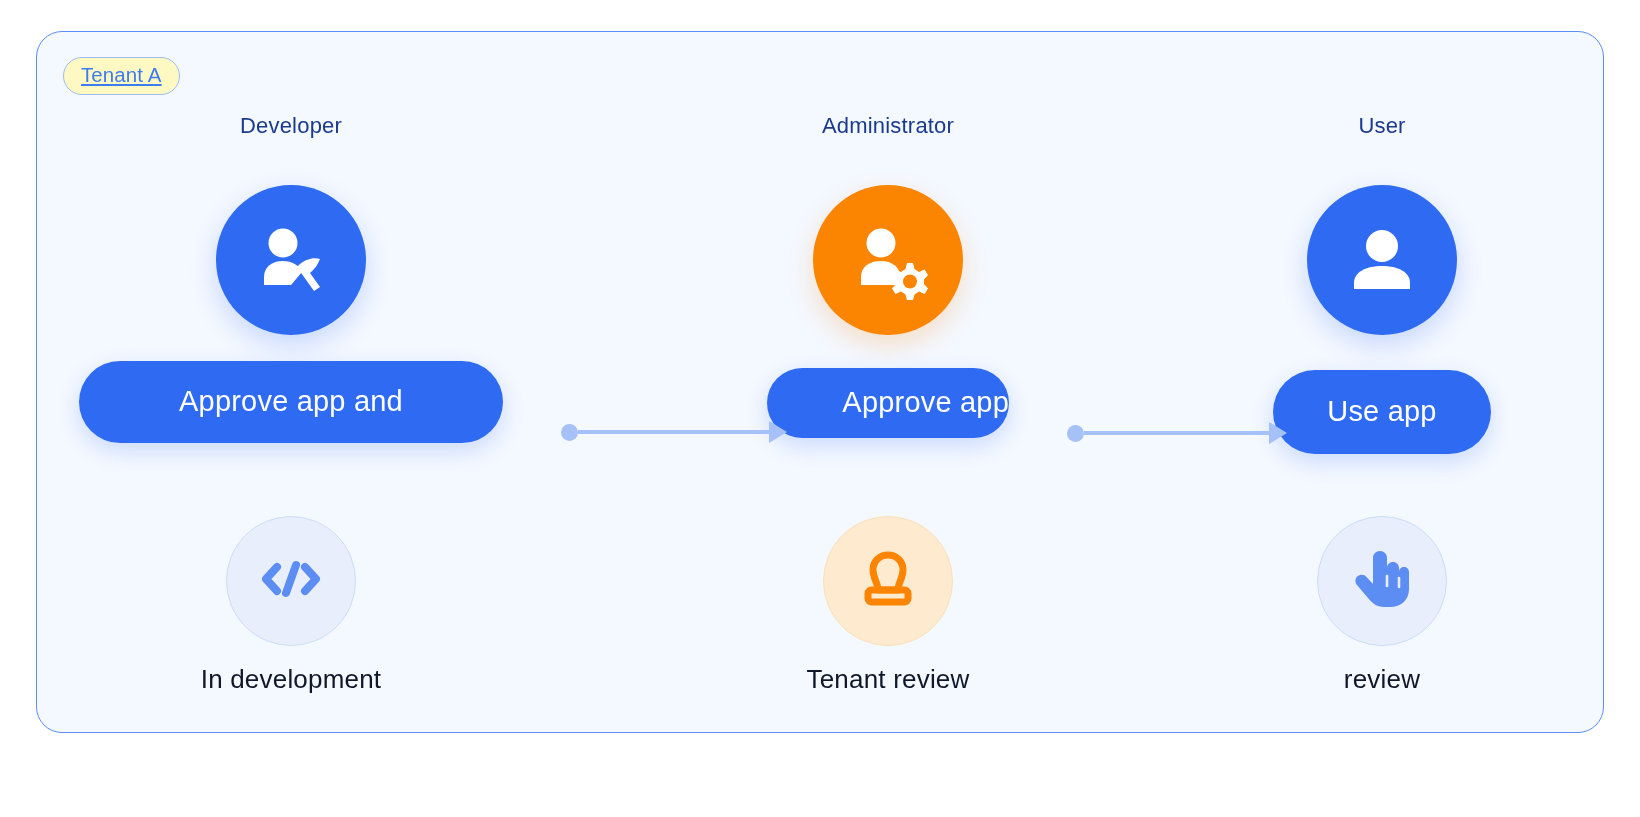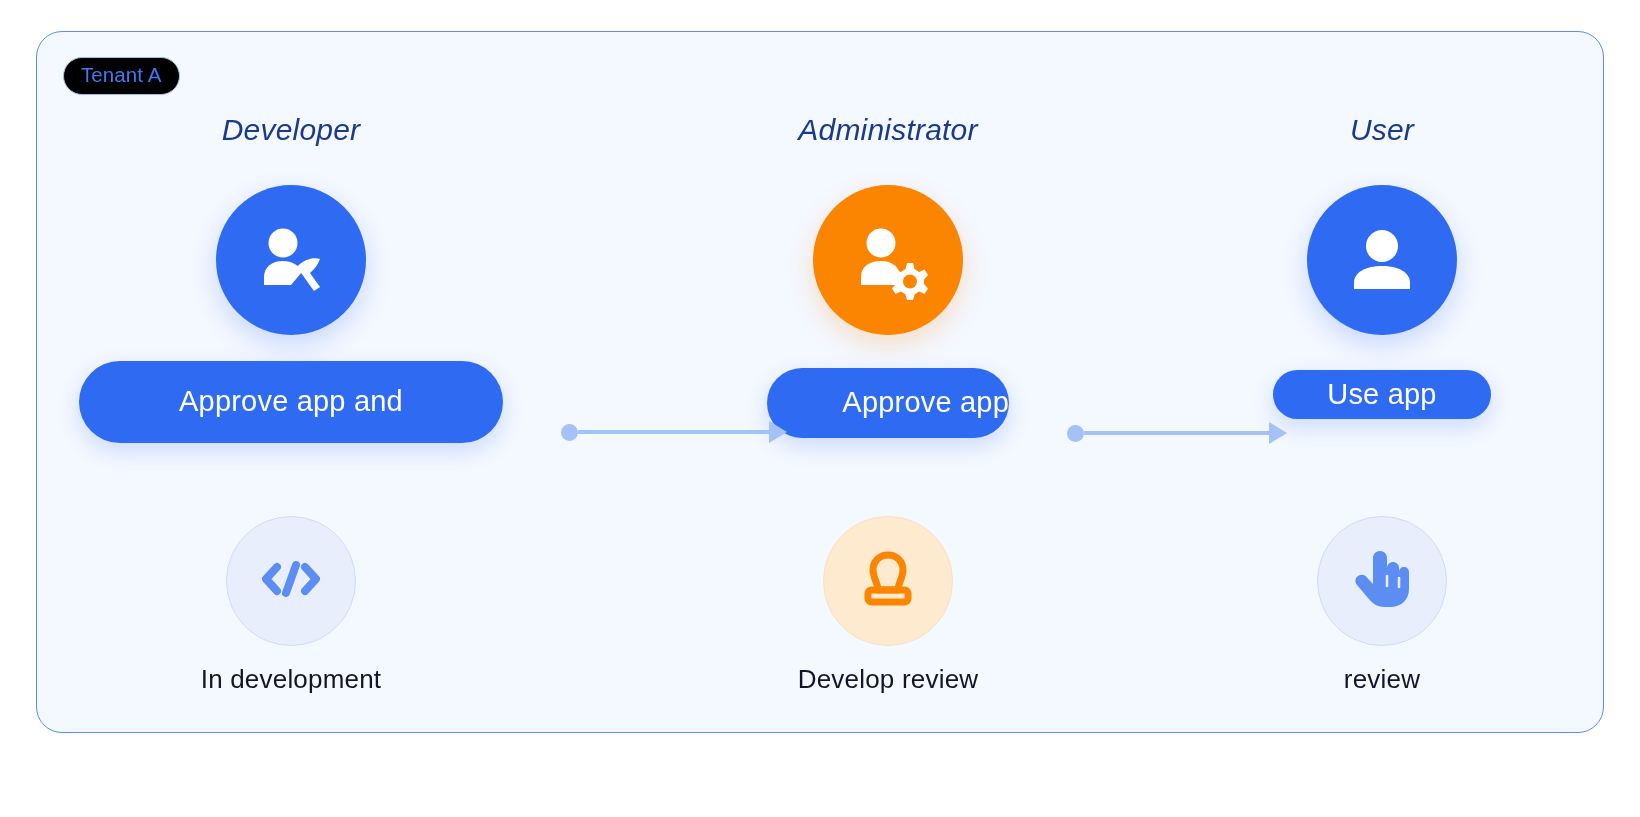--- a/index.html
+++ b/index.html
@@ -34,49 +34,49 @@
   }
 
   .tenant-badge {
     position: absolute;
     left: 26px;
     top: 25px;
     box-sizing: border-box;
     padding: 7px 17px 8px 17px;
     border: 1.3px solid #9dbcf7;
     border-radius: 999px;
-    background: #000000;
+    background: #fef9c3;
     color: #3d7bf0;
     font-size: 20.5px;
     line-height: 1;
     letter-spacing: .1px;
     white-space: nowrap;
+    text-decoration: underline;
   }
 
   
   .col {
     position: absolute;
     top: 0;
     width: 360px;
     text-align: center;
   }
   .col-dev  { left: 74px; }
   .col-admin{ left: 671px; }
   .col-user { left: 1165px; }
 
   .role-title {
     position: absolute;
     top: 81px;
     left: 0;
     width: 100%;
-    font-size: 30px;
+    font-size: 22px;
     color: #1b3a8c;
     letter-spacing: .2px;
     white-space: nowrap;
-    font-style: italic;
   }
 
   
   .avatar {
     position: absolute;
     top: 153px;
     width: 150px;
     height: 150px;
     left: 50%;
     margin-left: -75px;
@@ -103,21 +103,21 @@
     align-items: center;
     justify-content: center;
     text-align: center;
     box-shadow: 0 8px 22px rgba(47,107,242,.20);
     font-size: 29px;
     line-height: 1.16;
     letter-spacing: .2px;
   }
   .pill-dev   { width: 424px; height: 82px; top: 329px; padding: 0 20px; }
   .pill-admin { width: 242px; height: 70px; top: 336px; justify-content: flex-end; }
-  .pill-user  { width: 218px; height: 49px; top: 338px; }
+  .pill-user  { width: 218px; height: 84px; top: 338px; }
 
   
   .status-circle {
     position: absolute;
     top: 484px;
     left: 50%;
     margin-left: -65px;
     width: 130px;
     height: 130px;
     border-radius: 50%;
@@ -242,21 +242,21 @@
           <svg width="64" height="64" viewBox="0 0 64 64">
             <g fill="none" stroke="#fb8500" stroke-width="7" stroke-linecap="round" stroke-linejoin="round">
               <path d="M22 43 C22 36 17 31 17 23 C17 14.5 23.5 8 32 8
                        C40.5 8 47 14.5 47 23 C47 31 42 36 42 43 Z"></path>
               <rect x="12" y="43" width="40" height="12" rx="3.5"></rect>
             </g>
           </svg>
         </span>
       </div>
 
-      <div class="status-label">Develop review</div>
+      <div class="status-label">Tenant review</div>
     </div>
 
     <div class="col col-user">
 
       <div class="role-title">User</div>
 
       <div class="avatar blue">
         <span>
           <svg width="78" height="78" viewBox="0 0 78 78">
             <circle cx="39" cy="25" r="16" fill="#ffffff"></circle>

